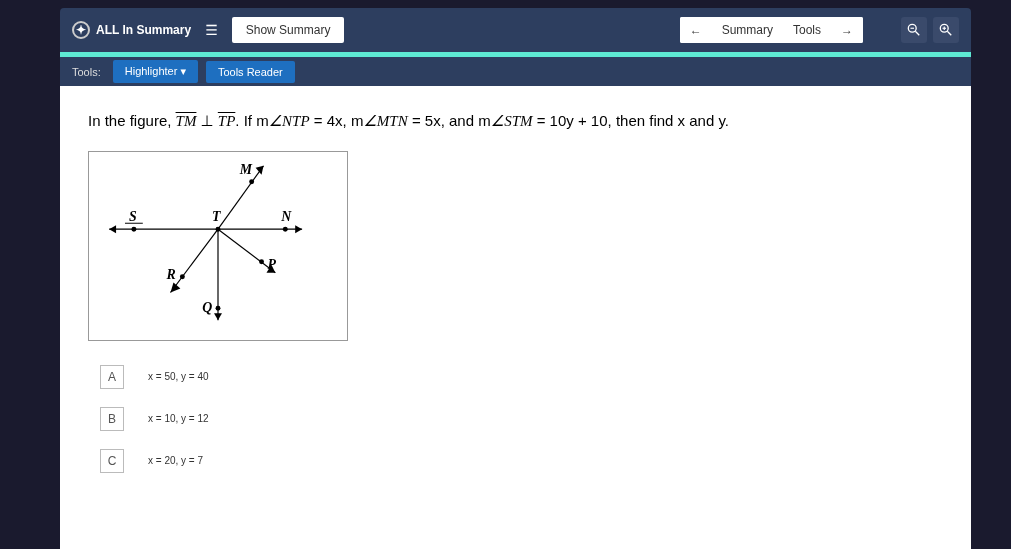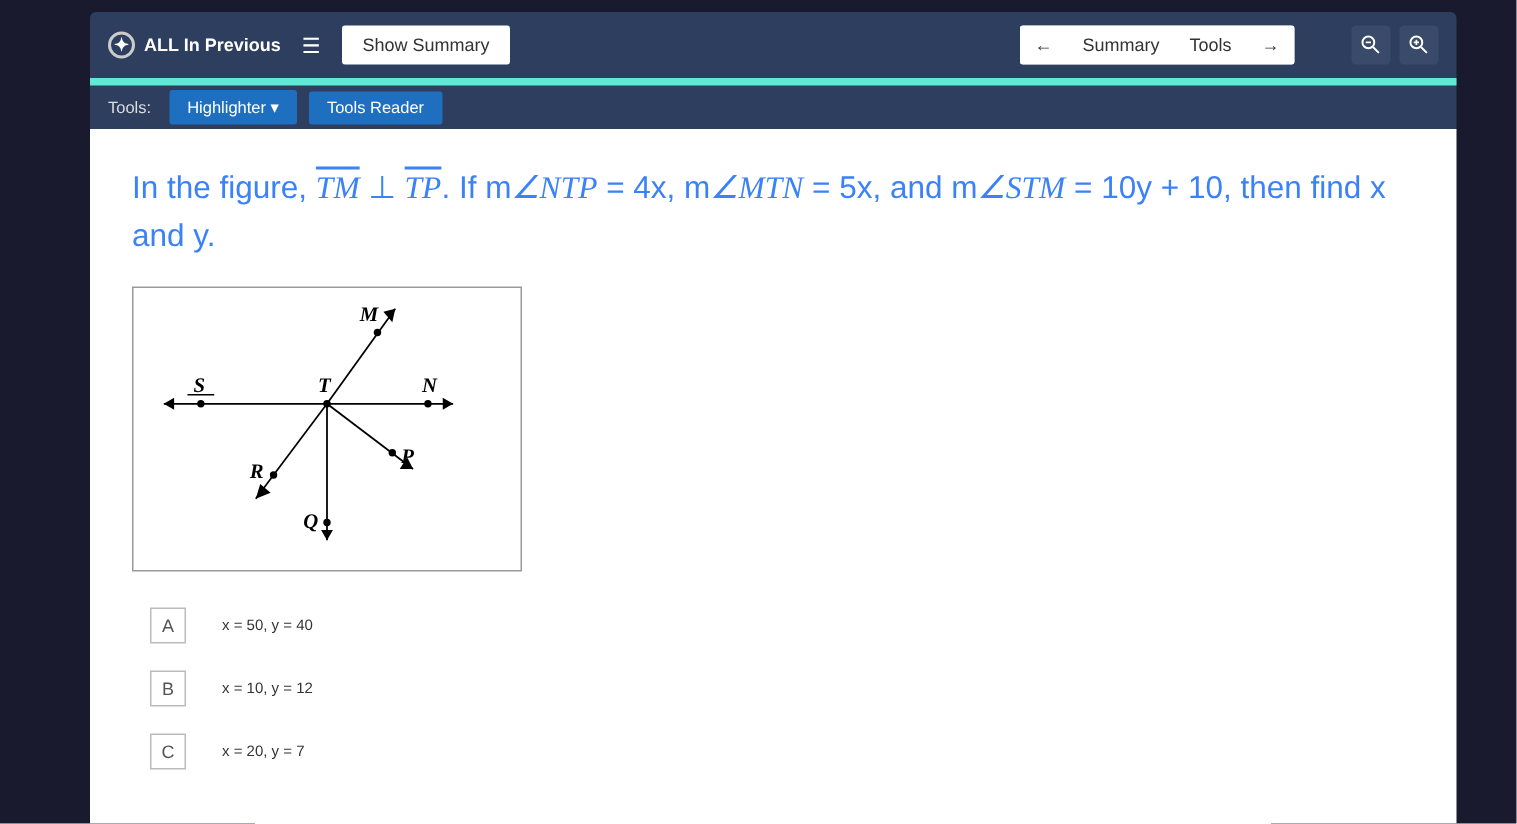--- a/index.html
+++ b/index.html
@@ -116,22 +116,22 @@
   }
   .content-area {
     background: #fff;
     margin: 0 40px 0 60px;
     height: calc(100% - 86px);
     padding: 24px 28px;
     overflow: hidden;
     position: relative;
   }
   .question-text {
-    font-size: 21px;
-    color: #3b82f6;
+    font-size: 15px;
+    color: #000000;
     margin-bottom: 18px;
     line-height: 1.5;
   }
   .overline {
     text-decoration: overline;
     font-style: italic;
     font-family: 'Times New Roman', serif;
   }
   .mathit {
     font-style: italic;
@@ -185,21 +185,21 @@
     font-size: 14px;
     fill: #000;
   }
 </style>
 </head>
 <body>
 
 <div class="top-bar">
   <div class="logo-area">
     <span class="logo-circle">✦</span>
-    <span>ALL In Previous</span>
+    <span>ALL In Summary</span>
   </div>
   <span class="hamburger">☰</span>
   <button class="white-btn">Show Summary</button>
   <div class="spacer"></div>
   <div class="nav-group">
     <button class="nav-btn arrow-icon">←</button>
     <button class="nav-btn">Summary</button>
     <button class="nav-btn">Tools</button>
     <button class="nav-btn arrow-icon">→</button>
   </div>

